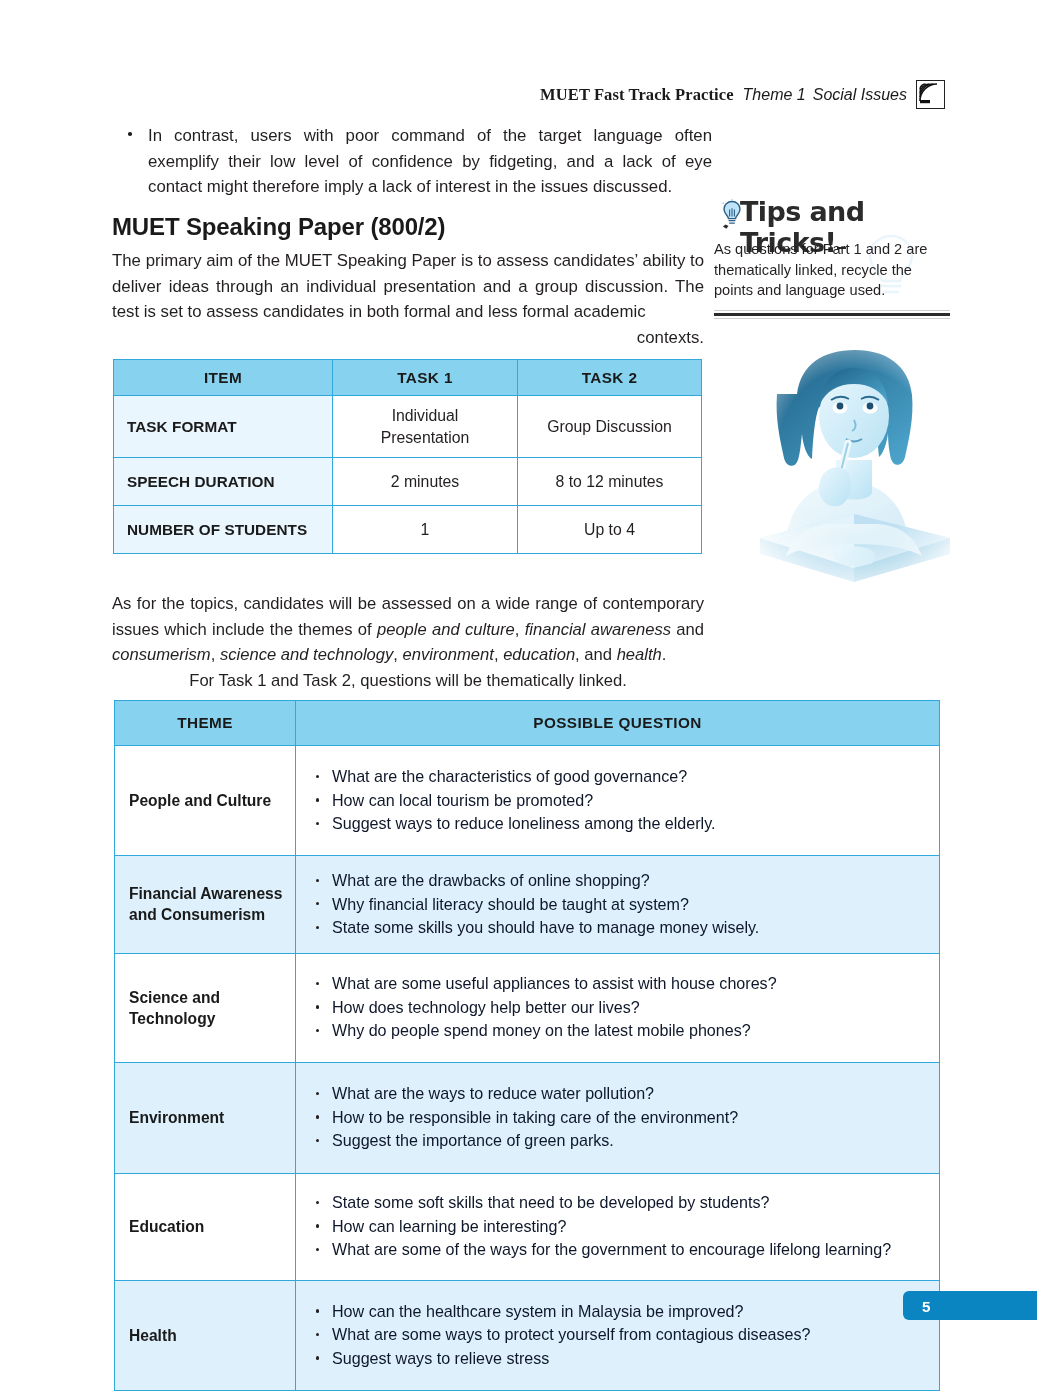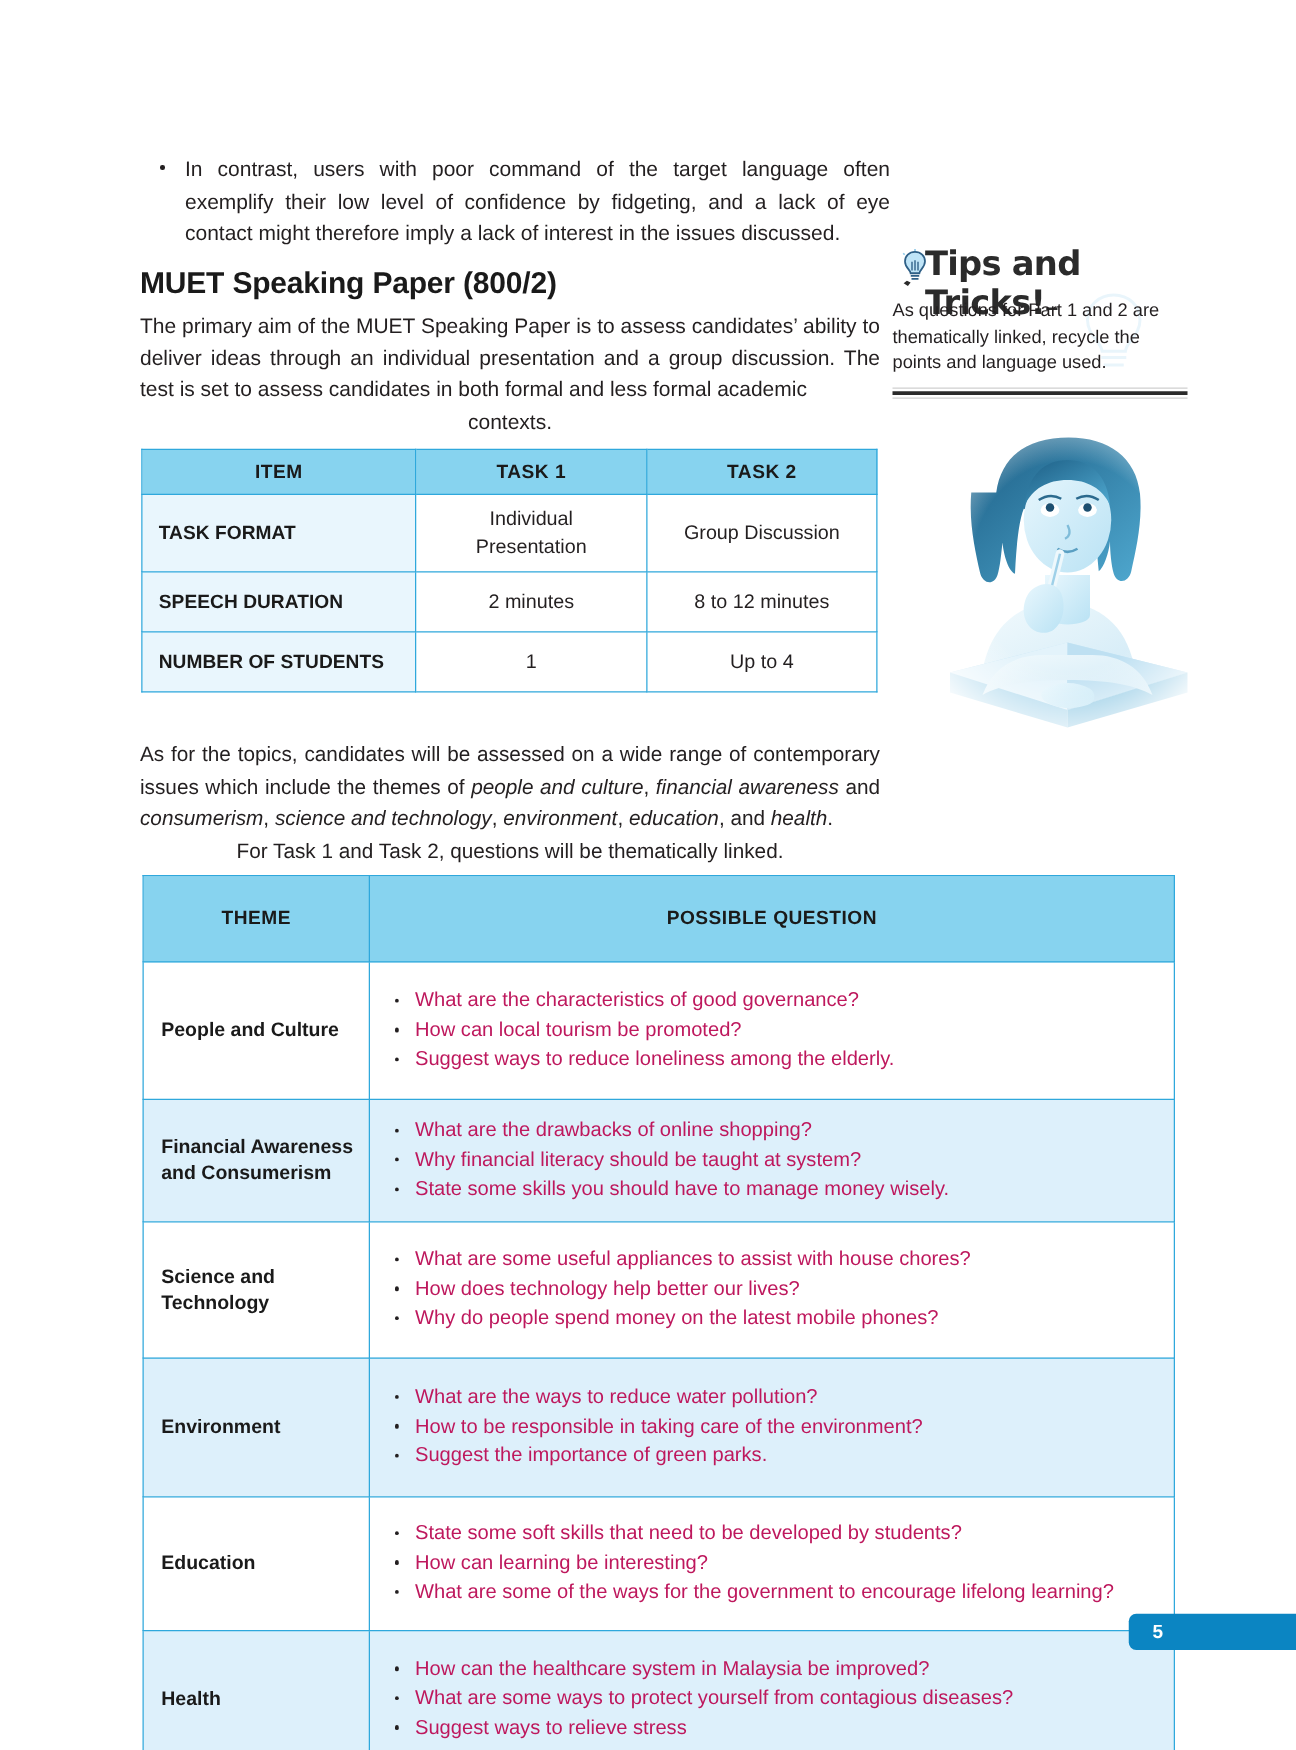--- a/index.html
+++ b/index.html
@@ -90,21 +90,21 @@
   .intro-para {
     position: absolute;
     left: 112px;
     top: 248px;
     width: 592px;
     font-size: 16.8px;
     line-height: 25.5px;
     text-align: justify;
     color: #231f20;
   }
-  .intro-para .lastline { text-align: center; }
+  .intro-para .lastline { text-align: right; }
 
   
   .tips {
     position: absolute;
     left: 714px;
     top: 196px;
     width: 236px;
   }
   .tips-title-row {
     position: relative;
@@ -239,21 +239,21 @@
     position: absolute;
     left: 114px;
     top: 700px;
     width: 826px;
     border-collapse: collapse;
     table-layout: fixed;
   }
   .theme-table th,
   .theme-table td {
     border: 1px solid #2fa8dc;
-    padding: 16px;
+    padding: 4px;
     vertical-align: middle;
   }
   .theme-table thead th {
     background: #87d3ef;
     color: #1a1a1a;
     font-size: 15.3px;
     font-weight: bold;
     letter-spacing: .4px;
     text-align: center;
     height: 36px;
@@ -272,21 +272,21 @@
   .theme-table ul {
     margin: 0;
     padding: 0;
     list-style: none;
   }
   .theme-table li {
     position: relative;
     padding-left: 20px;
     font-size: 16.1px;
     line-height: 23.5px;
-    color: #be185d;
+    color: #0f172a;
   }
   .theme-table li .dot {
     position: absolute;
     left: 4px;
     top: 9.5px;
     width: 3.4px;
     height: 3.4px;
     background: #231f20;
     border-radius: 50%;
   }
@@ -318,20 +318,35 @@
     color: #ffffff;
     font-size: 15.2px;
     font-weight: bold;
   }
 </style>
 </head>
 <body>
 
 <div class="page">
 
+  <div class="running-header">
+    <span class="rh-book">MUET Fast Track Practice</span>
+    <span class="rh-theme"><span>Theme 1</span><span class="sp"></span><span>Social Issues</span></span>
+    <span class="rh-logo">
+      <svg width="24" height="24" viewBox="0 0 24 24">
+        <g fill="none" stroke="#111" stroke-width="1.6">
+          <path d="M3 20 A17 17 0 0 1 20 3"></path>
+          <path d="M3 16.2 A13.2 13.2 0 0 1 16.2 3"></path>
+          <path d="M3 12.4 A9.4 9.4 0 0 1 12.4 3"></path>
+          <path d="M3 8.6 A5.6 5.6 0 0 1 8.6 3"></path>
+        </g>
+        <rect x="3" y="19" width="10" height="3.2" fill="#111"></rect>
+      </svg>
+    </span>
+  </div>
 
   <div class="top-bullet">
     <div class="bl">
       <span class="dot"></span>
       <span>In contrast, users with poor command of the target language often exemplify their low level of confidence by fidgeting, and a lack of eye contact might therefore imply a lack of interest in the issues discussed.</span>
     </div>
   </div>
 
   <div class="sec-heading">MUET Speaking Paper (800/2)</div>
 

